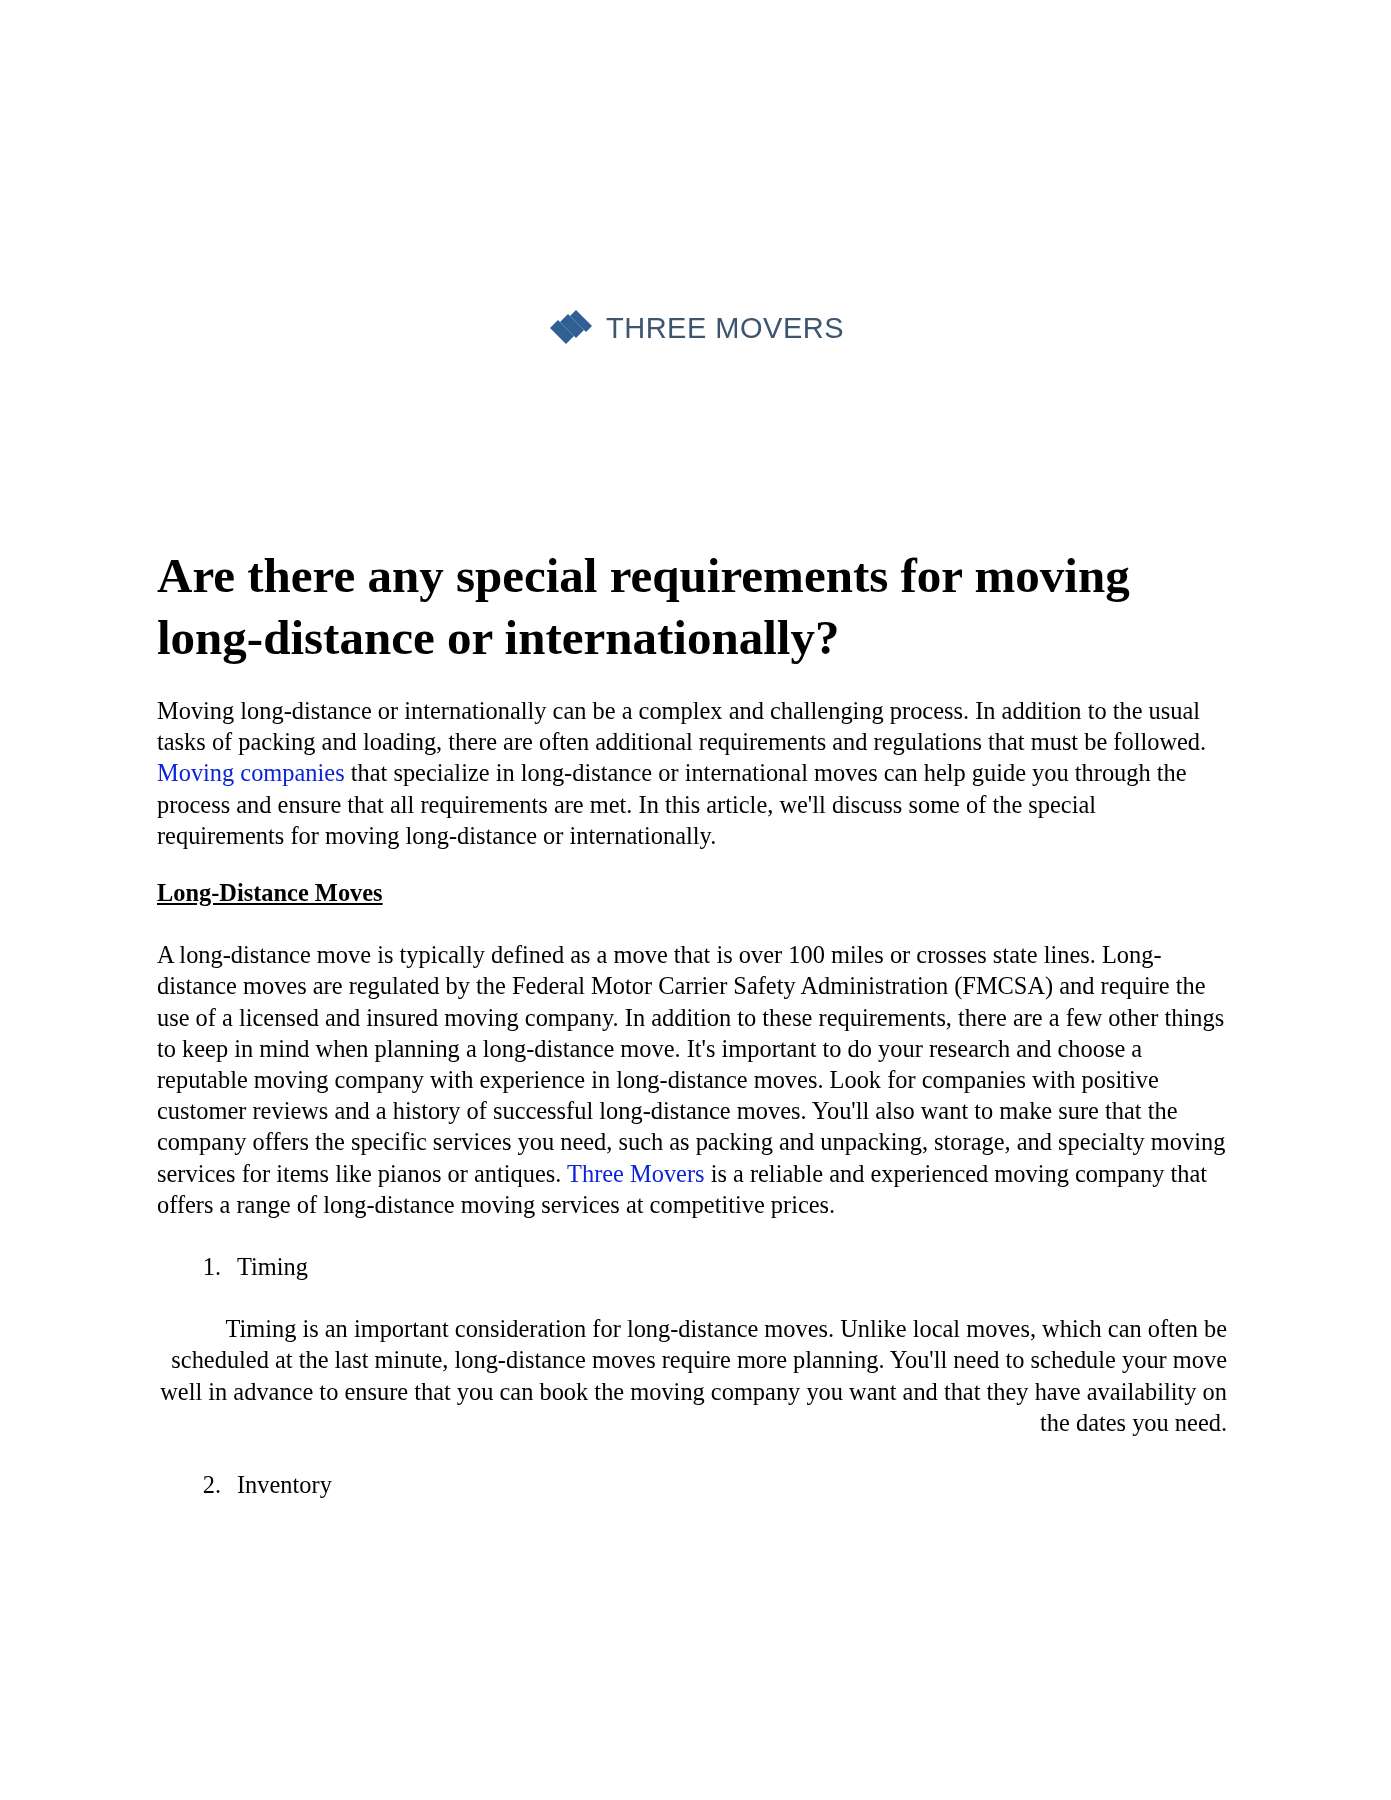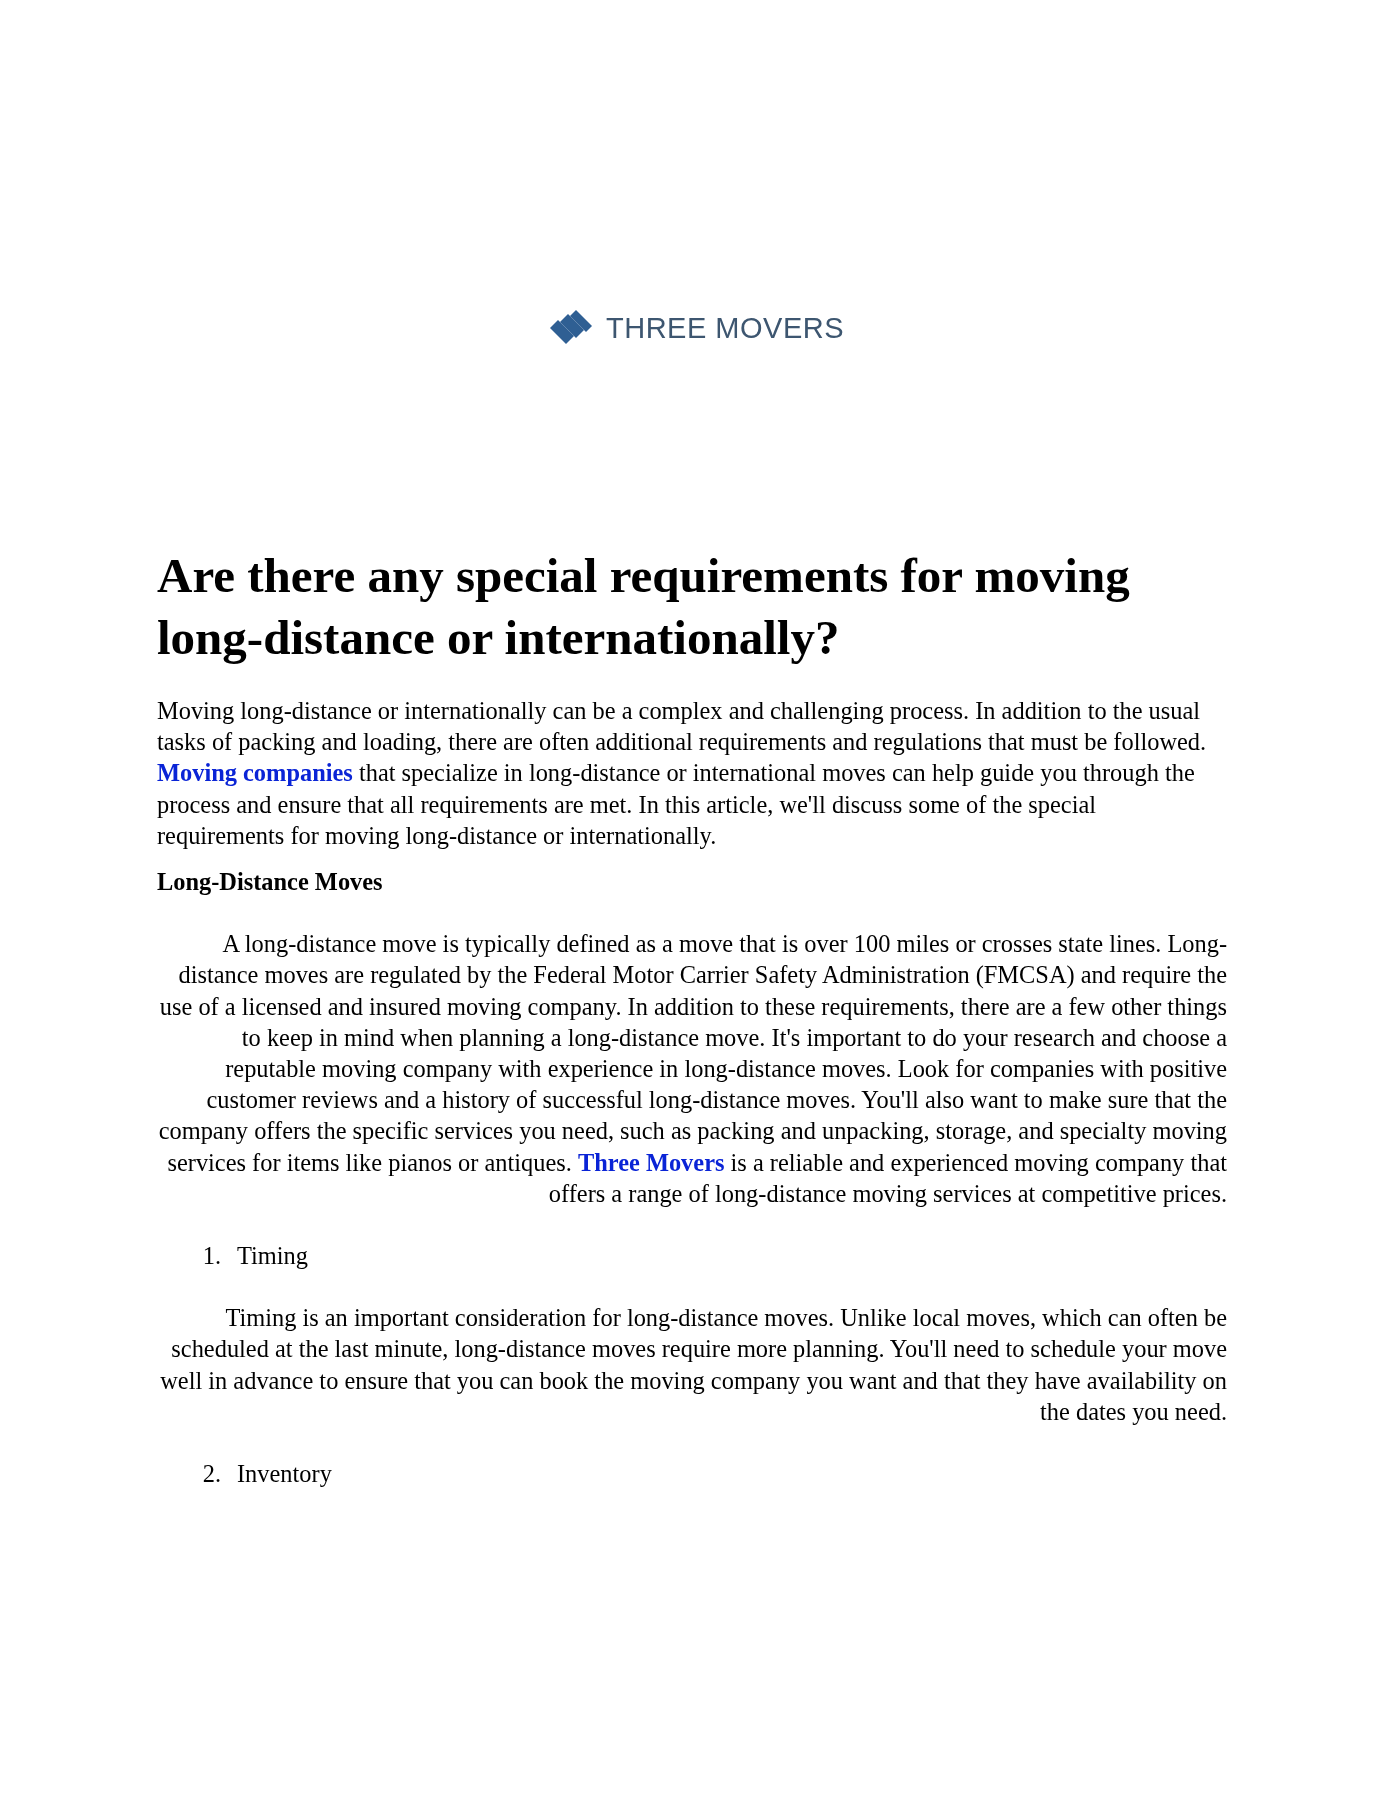--- a/index.html
+++ b/index.html
@@ -15,23 +15,23 @@
     .logo-text {
       font-family: "Liberation Sans", sans-serif; font-size: 29px;
       color: #3d5670; letter-spacing: 0.5px; font-weight: normal;
     }
     .content { position: absolute; left: 157px; top: 545px; width: 1070px; }
     h1 {
       margin: 0; font-size: 49px; line-height: 62px; font-weight: bold;
     }
     p { margin: 0; font-size: 24.4px; line-height: 31.2px; }
     .intro { margin-top: 26px; }
-    .sub { margin-top: 15px; font-weight: bold; }
-    .para2 { margin-top: 31px; text-align: right; }
-    a.link { color: #0a24d6; font-weight: bold; text-decoration: none; }
+    .sub { margin-top: 26px; font-weight: bold; text-decoration: underline; }
+    .para2 { margin-top: 31px; }
+    a.link { color: #0a24d6; font-weight: normal; text-decoration: none; }
     .li { margin-top: 31px; display: flex; font-size: 24.4px; line-height: 31.2px; }
     .li .num { width: 80px; text-align: right; padding-right: 16px; box-sizing: border-box; }
     .li .lbl { font-weight: normal; }
     .para3 { margin-top: 31px; text-align: right; }
   </style>
 </head>
 <body>
 
 <div class="logo">
   <span>

